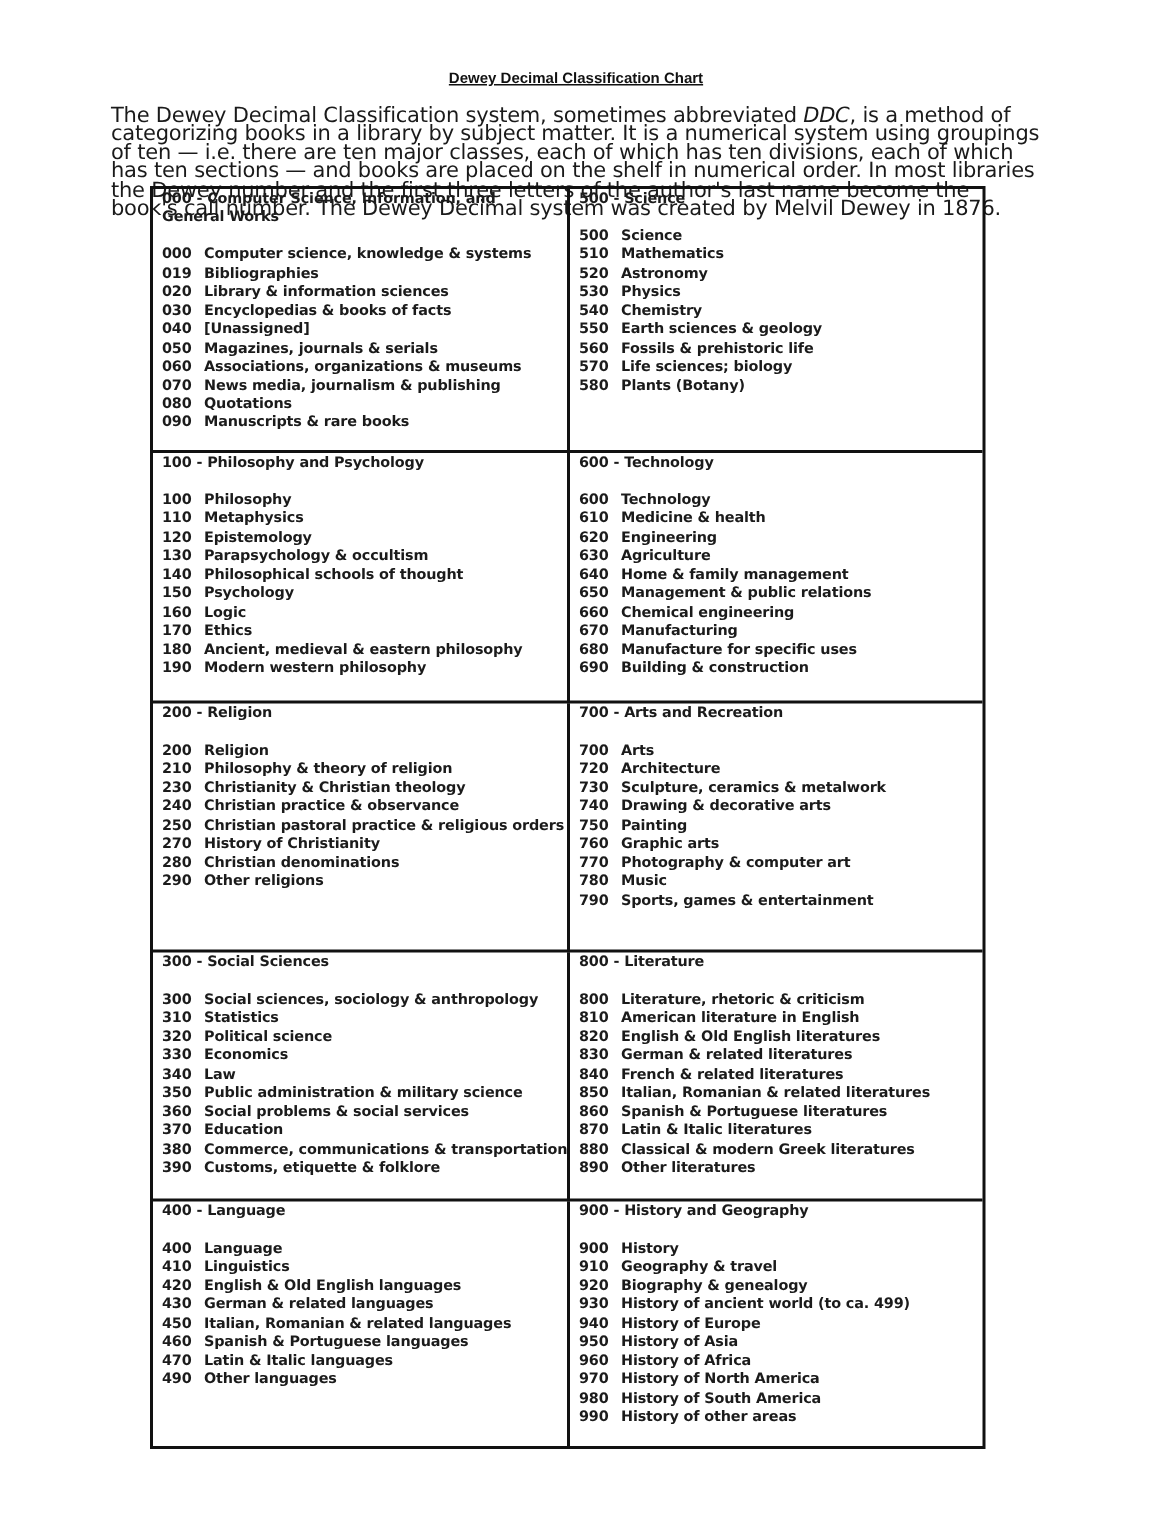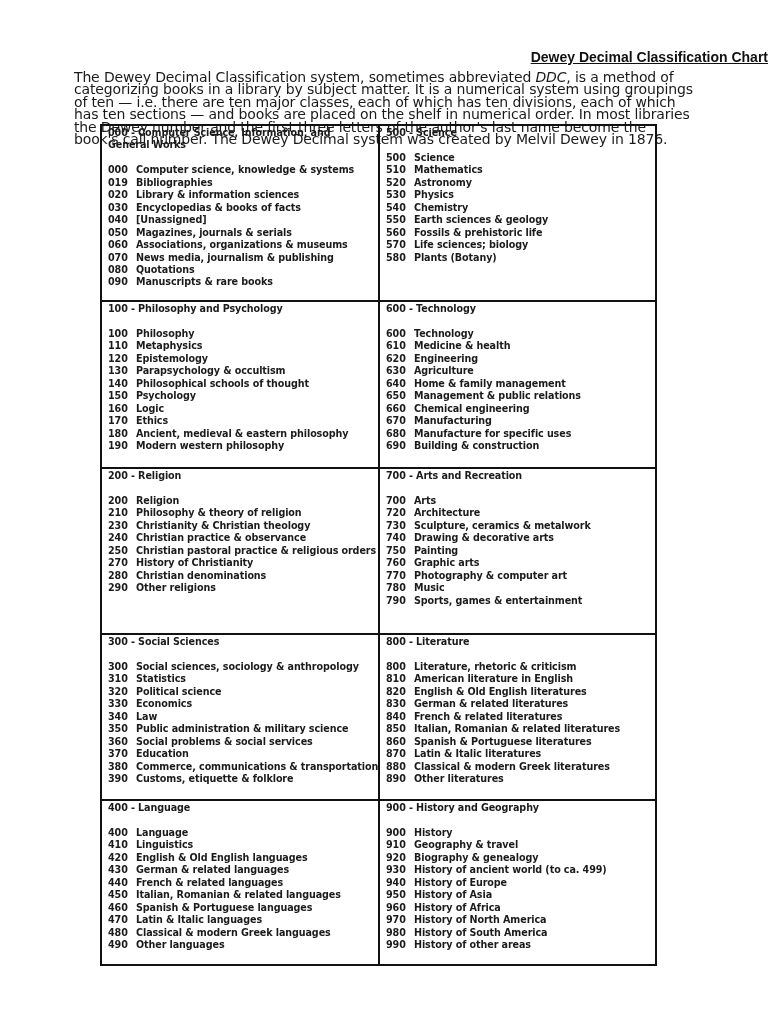--- a/index.html
+++ b/index.html
@@ -12,24 +12,24 @@
       height: 1024px;
       position: relative;
       overflow: hidden;
       color: #111111;
     }
     .title {
       position: absolute;
       left: 0;
       top: 40px;
       width: 768px;
-      text-align: right;
+      text-align: center;
       font-family: "Liberation Sans", sans-serif;
       font-weight: bold;
-      font-size: 14px;
+      font-size: 10px;
       text-decoration: underline;
       letter-spacing: 0;
     }
     .intro {
       position: absolute;
       left: 74px;
       top: 57px;
       width: 620px;
       text-align: left;
       font-family: "DejaVu Sans", sans-serif;
@@ -431,38 +431,30 @@
       </div>
       <div class="entry">
         <span class="code">420</span>
         <span class="name">English &amp; Old English languages</span>
       </div>
       <div class="entry">
         <span class="code">430</span>
         <span class="name">German &amp; related languages</span>
       </div>
       <div class="entry">
-        <span class="code">440</span>
-        <span class="name">French &amp; related languages</span>
-      </div>
-      <div class="entry">
         <span class="code">450</span>
         <span class="name">Italian, Romanian &amp; related languages</span>
       </div>
       <div class="entry">
         <span class="code">460</span>
         <span class="name">Spanish &amp; Portuguese languages</span>
       </div>
       <div class="entry">
         <span class="code">470</span>
         <span class="name">Latin &amp; Italic languages</span>
-      </div>
-      <div class="entry">
-        <span class="code">480</span>
-        <span class="name">Classical &amp; modern Greek languages</span>
       </div>
       <div class="entry">
         <span class="code">490</span>
         <span class="name">Other languages</span>
       </div>
     </div>
     <div class="cell last-row">
       <span class="cell-heading">900 - History and Geography</span>
       <div class="entry">
         <span class="code">900</span>

